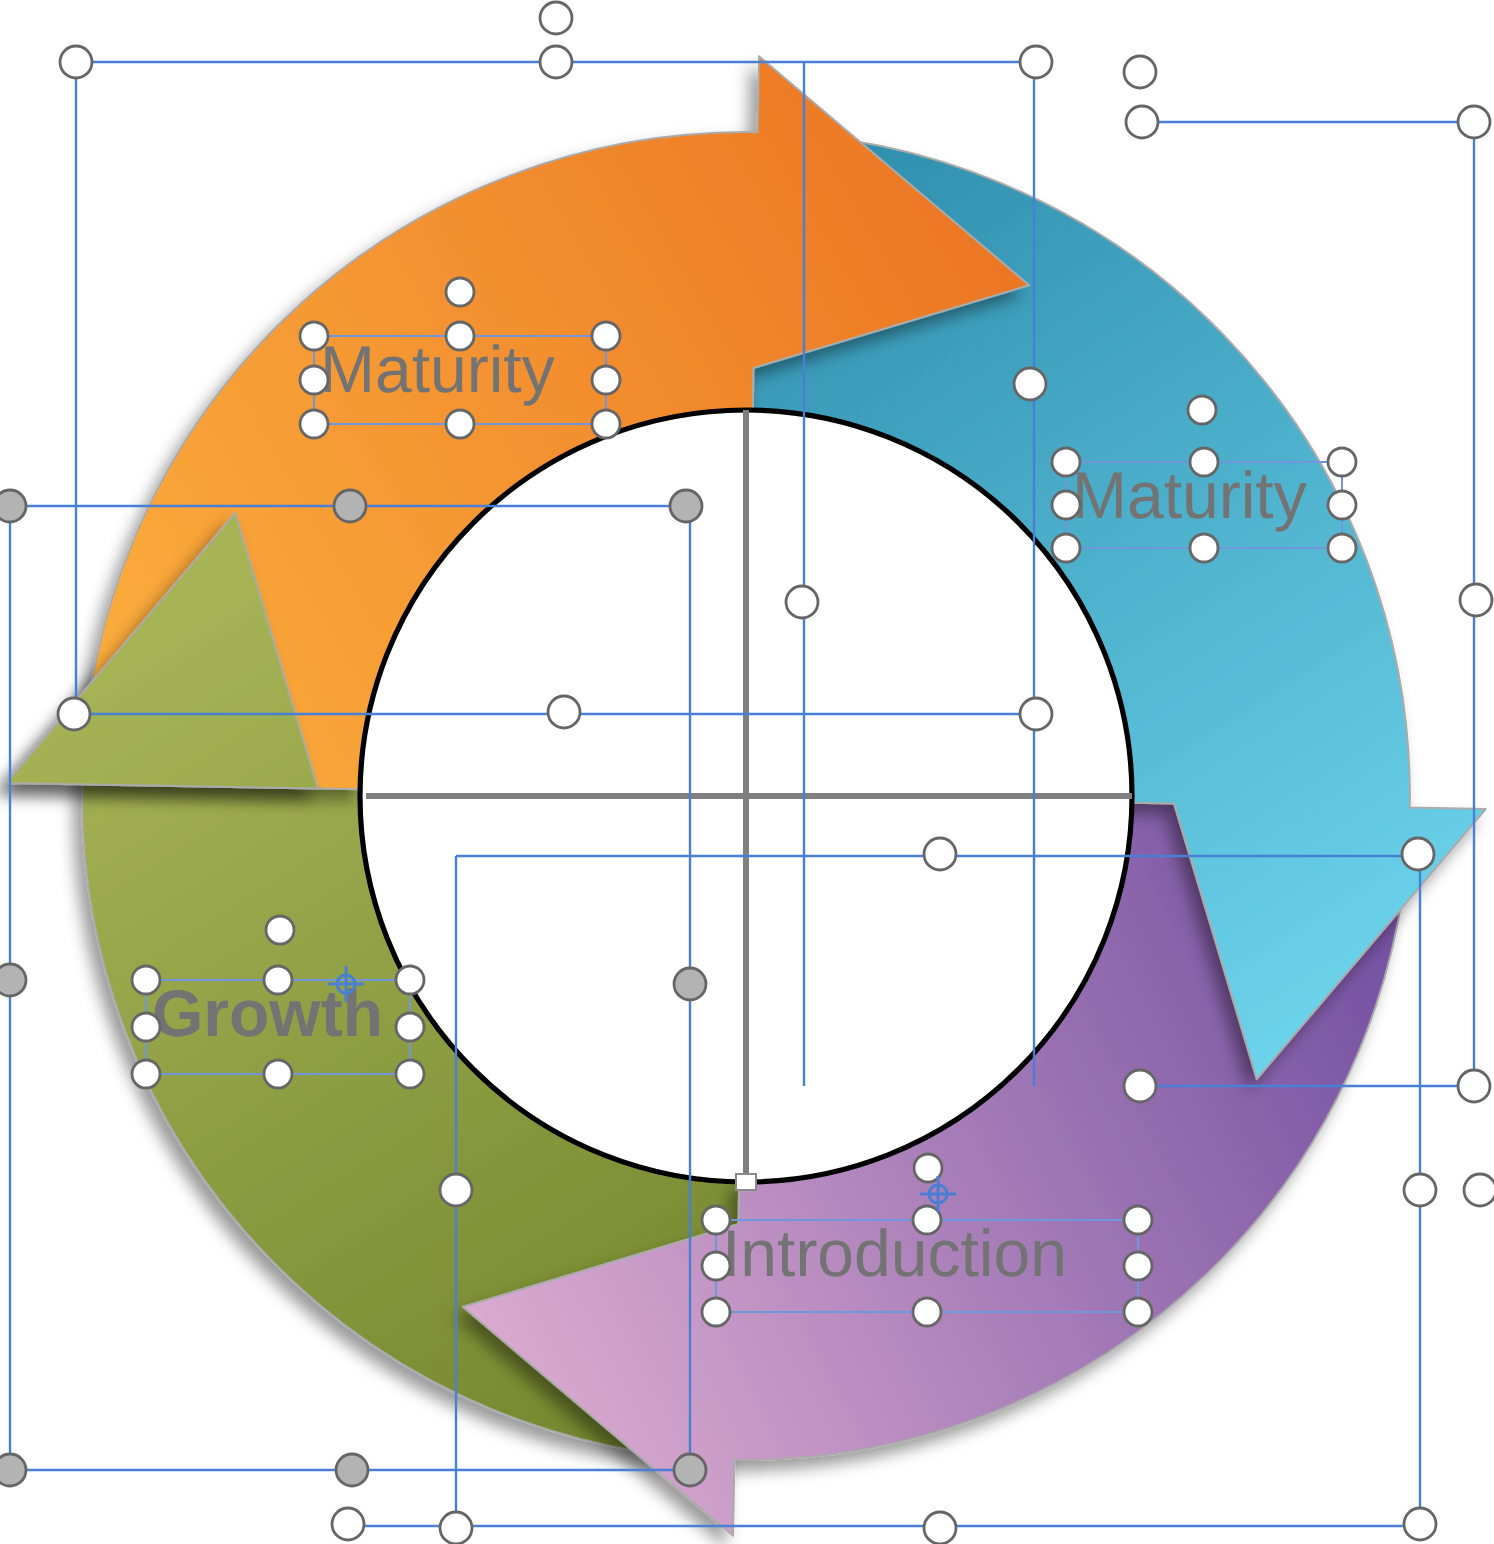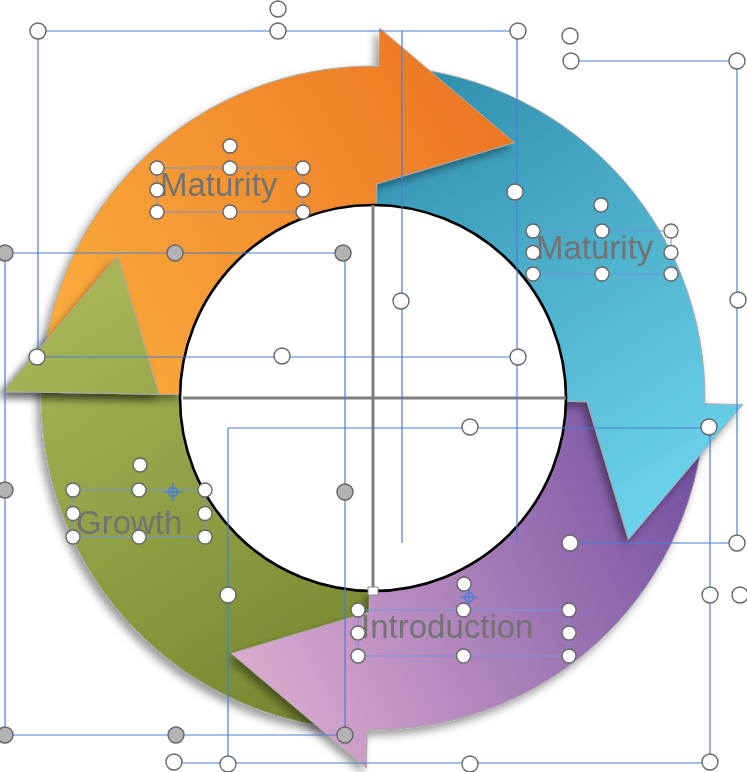--- a/index.html
+++ b/index.html
@@ -48,21 +48,21 @@
       <line x1="183" y1="398" x2="566" y2="398" stroke="#7f7f7f" stroke-width="3"></line>
       <rect x="368" y="587" width="10" height="8" fill="#fff" stroke="#8a8a8a" stroke-width="1"></rect>
     </svg>
 
   <div class="shape-label" id="label-maturity" style="left: 157px; top: 168px; width: 146px; height: 44px;">
     <span>Maturity</span>
   </div>
   <div class="shape-label" id="label-decline" style="left: 533px; top: 231px; width: 138px; height: 43px;">
     <span>Maturity</span>
   </div>
-  <div class="shape-label" id="label-growth" style="left: 73px; top: 506px; width: 132px; height: 47px;">
+  <div class="shape-label" id="label-growth" style="left: 73px; top: 490px; width: 132px; height: 47px; font-weight: bold;">
     <span>Growth</span>
   </div>
   <div class="shape-label" id="label-introduction" style="left: 358px; top: 610px; width: 211px; height: 46px;">
     <span>Introduction</span>
   </div>
 
   <svg id="overlay-svg" width="747" height="772" viewBox="0 0 747 772">
       <line x1="38" y1="31" x2="518" y2="31" stroke="#4a7fd6" stroke-width="1.2"></line>
       <line x1="566" y1="61" x2="737" y2="61" stroke="#4a7fd6" stroke-width="1.2"></line>
       <line x1="38" y1="31" x2="38" y2="357" stroke="#4a7fd6" stroke-width="1.2"></line>

